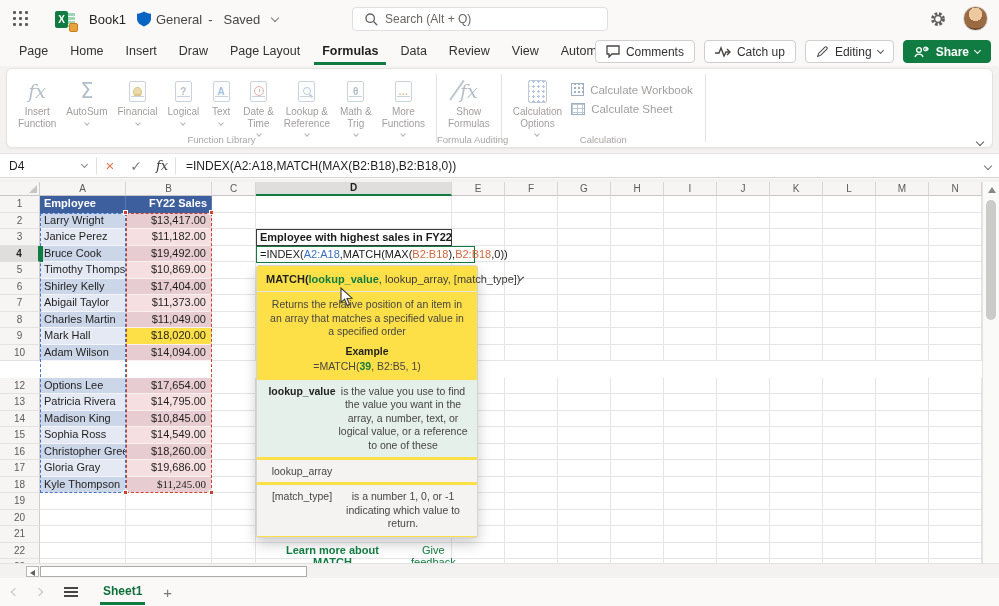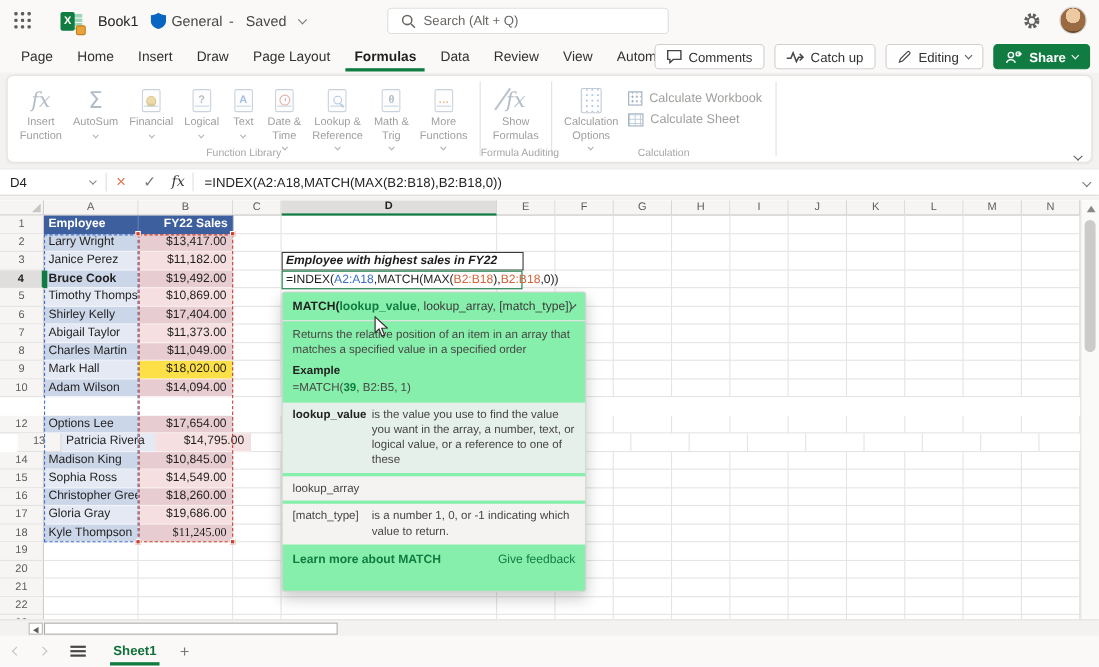--- a/index.html
+++ b/index.html
@@ -106,21 +106,21 @@
 
   
   .range { position:absolute; pointer-events:none; }
   .range.blue { border:1.5px dashed #4472c4; }
   .range.red  { border:1.5px dashed #cc3e2e; }
   .handle { position:absolute; width:5px; height:5px; background:#cc3e2e; border:1px solid #fff; }
   .d3box { position:absolute; border:1px solid #3b3a39; background:#fff; font-size:11px; font-weight:bold; color:#1b1b1b; line-height:15px; padding-left:3px; white-space:nowrap; }
   .d4edit { position:absolute; border:1.5px solid #107c41; background:#fff; font-size:11px; line-height:14.5px; padding-left:3px; white-space:nowrap; }
 
   
-  .tip { position:absolute; left:256px; top:83px; width:277px; height:273px; background:#86efac; border:1px solid #d6d4d2; border-radius:3px; box-shadow:0 6px 14px rgba(0,0,0,.2); font-size:10.5px; color:#3b3a39; }
+  .tip { position:absolute; left:256px; top:83px; width:222px; height:273px; background:#fde047; border:1px solid #d6d4d2; border-radius:3px; box-shadow:0 6px 14px rgba(0,0,0,.2); font-size:10.5px; color:#3b3a39;text-align:center; }
   .tip-head { display:flex; align-items:center; padding:7px 9px 6px; border-bottom:1px solid #e8e6e4; font-size:11px; }
   .tip-head .sig { flex:1; white-space:nowrap; }
   .tip-head .b { font-weight:bold; color:#201f1e; }
   .tip-head .bg { font-weight:bold; color:#107c41; }
   .tip-head .chev { width:6px; height:6px; color:#484644; margin-right:3px; cursor:pointer; }
   .tip-sec { padding:6px 9px 0; }
   .tip-h { font-weight:bold; color:#201f1e; margin-bottom:3px; }
   .tip-p { line-height:13.5px; color:#484644; }
   .tip-ex { margin-top:2px; color:#484644; }
   .tip-ex .green { color:#107c41; font-weight:bold; }
@@ -447,21 +447,21 @@
         <div class="cell" style="width: 53px;"></div>
         <div class="cell" style="width: 53px;"></div>
         <div class="cell" style="width: 53px;"></div>
         <div class="cell" style="width: 53px;"></div>
         <div class="cell" style="width: 53px;"></div>
         <div class="cell" style="width: 53px;"></div>
         <div class="cell" style="width: 53px;"></div>
       </div>
       <div class="grow" style="top: 63.5px;">
         <div class="rowhdr sel">4</div>
-        <div class="cell nameA" style="width: 86px; background: rgb(204, 214, 233); border-bottom-color: rgb(243, 245, 250); font-weight: bold;">Bruce Cook</div>
+        <div class="cell nameA" style="width: 86px; background: rgb(204, 214, 233); border-bottom-color: rgb(243, 245, 250);">Bruce Cook</div>
         <div class="cell valB" style="width: 86px; background: rgb(231, 204, 209); border-bottom-color: rgb(250, 240, 241);">$19,492.00</div>
         <div class="cell" style="width: 44px;"></div>
         <div class="cell" style="width: 196px;"></div>
         <div class="cell" style="width: 53px;"></div>
         <div class="cell" style="width: 53px;"></div>
         <div class="cell" style="width: 53px;"></div>
         <div class="cell" style="width: 53px;"></div>
         <div class="cell" style="width: 53px;"></div>
         <div class="cell" style="width: 53px;"></div>
         <div class="cell" style="width: 53px;"></div>
@@ -581,21 +581,21 @@
         <div class="cell" style="width: 53px;"></div>
         <div class="cell" style="width: 53px;"></div>
         <div class="cell" style="width: 53px;"></div>
         <div class="cell" style="width: 53px;"></div>
         <div class="cell" style="width: 53px;"></div>
         <div class="cell" style="width: 53px;"></div>
         <div class="cell" style="width: 53px;"></div>
         <div class="cell" style="width: 53px;"></div>
         <div class="cell" style="width: 53px;"></div>
       </div>
-      <div class="grow" style="top: 212px; padding-left: 16px;">
+      <div class="grow" style="top: 212px;">
         <div class="rowhdr">13</div>
         <div class="cell nameA" style="width: 86px; background: rgb(228, 233, 244); border-bottom-color: rgb(243, 245, 250);">Patricia Rivera</div>
         <div class="cell valB" style="width: 86px; background: rgb(245, 223, 225); border-bottom-color: rgb(250, 240, 241);">$14,795.00</div>
         <div class="cell" style="width: 44px;"></div>
         <div class="cell" style="width: 196px;"></div>
         <div class="cell" style="width: 53px;"></div>
         <div class="cell" style="width: 53px;"></div>
         <div class="cell" style="width: 53px;"></div>
         <div class="cell" style="width: 53px;"></div>
         <div class="cell" style="width: 53px;"></div>
@@ -774,21 +774,21 @@
         <div class="cell" style="width: 53px;"></div>
         <div class="cell" style="width: 53px;"></div>
         <div class="cell" style="width: 53px;"></div>
       </div>
       <div class="range blue" style="left: 40px; top: 30.5px; width: 86px; height: 280.5px;"></div>
       <div class="range red" style="left: 126px; top: 30.5px; width: 86px; height: 280.5px;"></div>
       <div class="handle" style="left: 123px; top: 27.5px;"></div>
       <div class="handle" style="left: 209px; top: 27.5px;"></div>
       <div class="handle" style="left: 123px; top: 308px;"></div>
       <div class="handle" style="left: 209px; top: 308px;"></div>
-      <div class="d3box" style="left: 256px; top: 47px; width: 220px; height: 16.5px; font-style: italic;">Employee with highest sales in FY22</div>
+      <div class="d3box" style="left: 256px; top: 47px; width: 196px; height: 16.5px;">Employee with highest sales in FY22</div>
       <div class="d4edit" style="left: 256px; top: 63.5px; width: 219px; height: 17px;"><span style="color: rgb(27, 27, 27);">=INDEX(</span><span style="color: rgb(58, 111, 196);">A2:A18</span><span style="color: rgb(27, 27, 27);">,MATCH(MAX(</span><span style="color: rgb(210, 101, 62);">B2:B18</span><span style="color: rgb(27, 27, 27);">),</span><span style="color: rgb(210, 101, 62);">B2:B18</span><span style="color: rgb(27, 27, 27);">,0))</span></div>
       <div style="position: absolute; left: 40px; top: 63.5px; width: 2.5px; height: 16.5px; background: rgb(16, 124, 65);"></div>
       <div class="tip">
         <div class="tip-head">
           <span class="sig"><span class="b">MATCH(</span><span class="bg">lookup_value</span><span class="n">, lookup_array, [match_type])</span></span>
           <span class="chev up"></span>
         </div>
         <div class="tip-sec">
           <div class="tip-p">Returns the relative position of an item in an array that matches a specified value in a specified order</div>
         </div>

